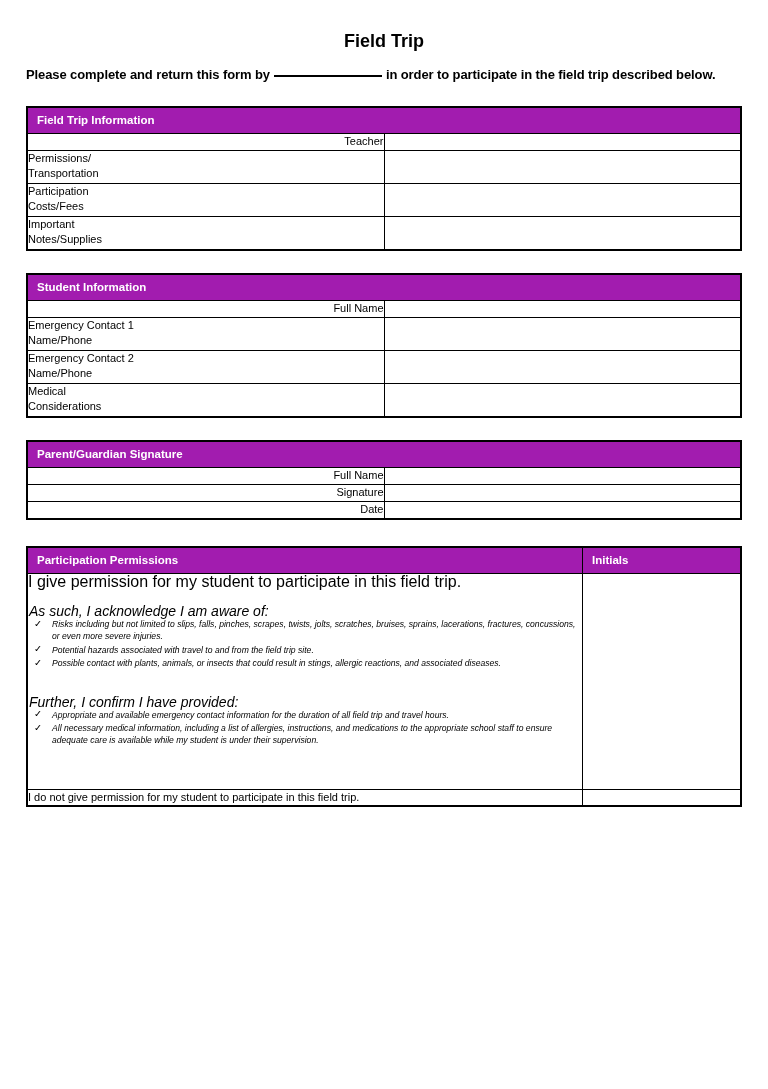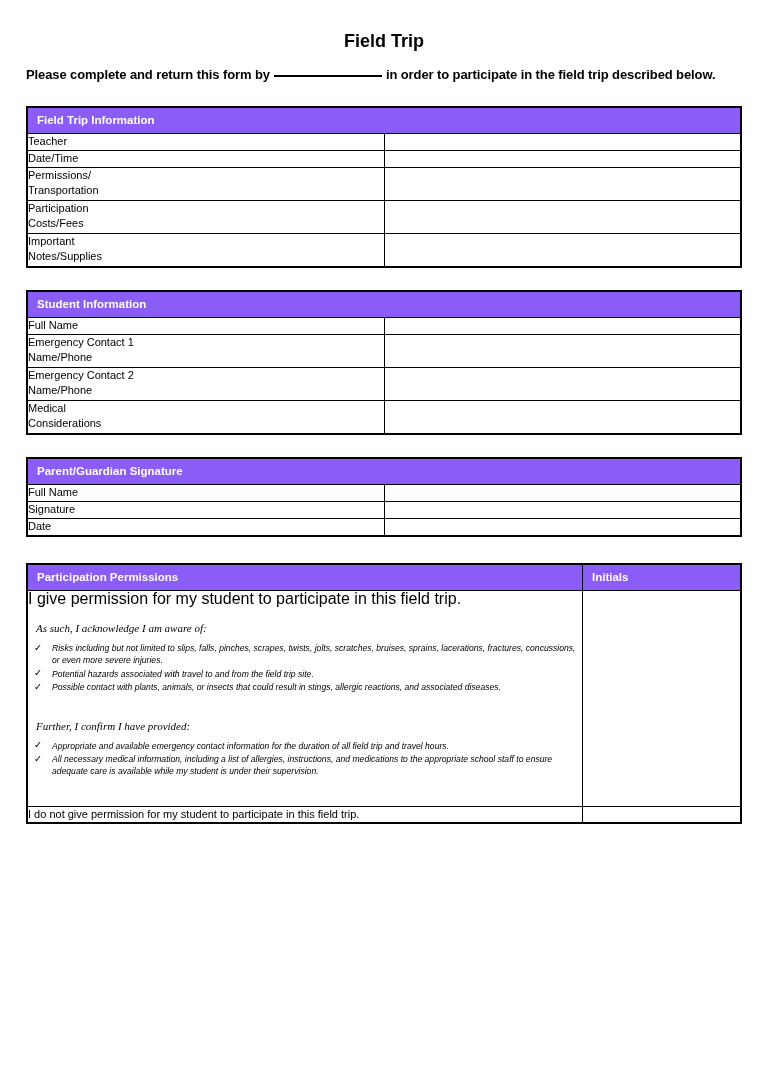--- a/index.html
+++ b/index.html
@@ -55,58 +55,57 @@
     border-collapse: collapse;
     width: 100%;
     table-layout: fixed;
   }
   .section td, .section th {
     border: 1px solid #000;
     padding: 0;
     vertical-align: top;
   }
   .section .band {
-    background: #8b5cf6;
+    background: #a21caf;
     color: #ffffff;
     font-size: 11.5px;
     font-weight: bold;
     padding: 6px 9px 7px 9px;
     text-align: left;
     border: 1px solid #000;
   }
   .lbl {
     width: 145px;
     font-size: 11px;
     line-height: 14.5px;
     padding: 7px 8px 7px 9px;
   }
   .fill { background: #ffffff; }
 
-  .r1 td { height: 16px; }
+  .r1 td { height: 16px; text-align: right; }
   .r2 td { height: 32px; }
 
   
   .perm { margin-top: 26px; }
   .perm .col-init { width: 139px; }
   .perm-body {
     padding: 10px 10px 12px 12px;
     font-size: 11px;
     line-height: 15px;
   }
   .perm-lead {
     font-size: 16px;
     line-height: 15px;
     margin: 0 0 16px 0;
   }
   .perm-sub {
     font-style: italic;
-    font-size: 11px;
+    font-size: 14px;
     line-height: 12px;
-    margin: 8px;
-    font-family: Liberation Serif, serif;
+    margin: 1px;
   }
   .perm-sub.spaced { margin-top: 26px; }
   ul.checks {
     list-style: none;
     margin: 1px 0 0 0;
     padding: 0;
   }
   ul.checks li {
     position: relative;
     font-style: italic;
@@ -146,24 +145,20 @@
 
   <table class="section">
     <tbody>
         <tr>
       <th class="band" colspan="2">Field Trip Information</th>
     </tr>
     <tr class="r1">
       <td class="lbl">Teacher</td>
       <td class="fill"></td>
     </tr>
-    <tr class="r1">
-      <td class="lbl">Date/Time</td>
-      <td class="fill"></td>
-    </tr>
     <tr class="r2">
       <td class="lbl">
         <div>Permissions/</div>
         <div>Transportation</div>
       </td>
       <td class="fill"></td>
     </tr>
     <tr class="r2">
       <td class="lbl">
         <div>Participation</div>

